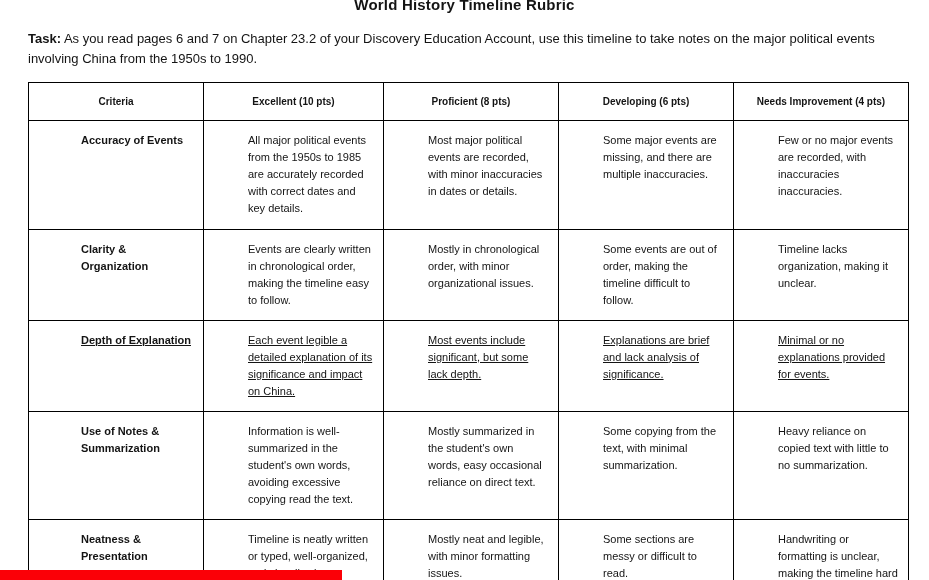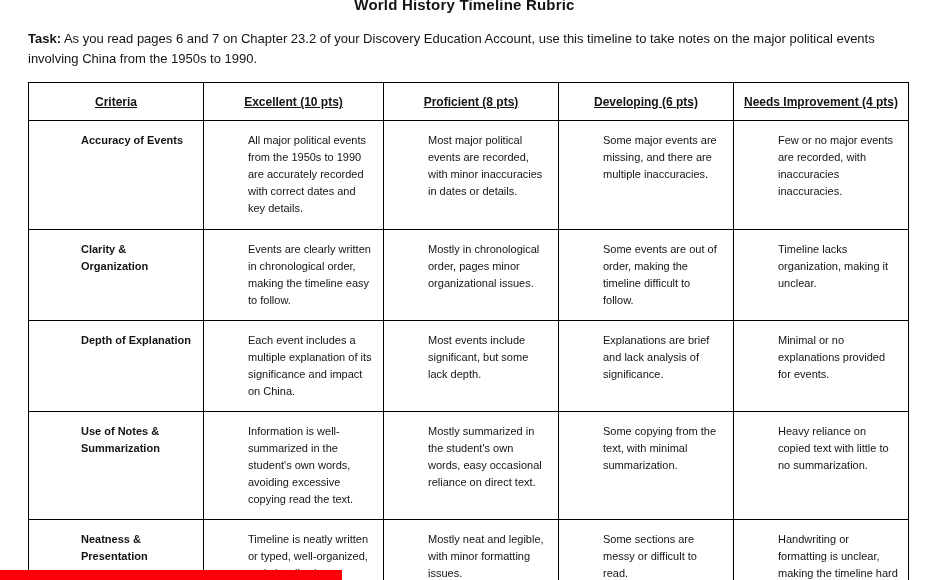--- a/index.html
+++ b/index.html
@@ -26,44 +26,43 @@
   }
   .task .task-label { font-weight: bold; }
   table.rubric {
     border-collapse: collapse;
     margin-left: 28px;
     width: 880px;
     table-layout: fixed;
   }
   table.rubric th, table.rubric td { border: 1px solid #000; }
   table.rubric th {
-    font-size: 12px;
+    font-size: 10px;
     font-weight: bold;
     height: 38px;
     text-align: center;
     vertical-align: middle;
     padding: 0 6px;
-    text-decoration: underline;
   }
   table.rubric td {
     font-size: 11px;
     line-height: 1.55;
     vertical-align: top;
     text-align: left;
     padding: 11px 10px 11px 44px;
   }
   table.rubric td.criteria {
     font-weight: bold;
     padding-left: 52px;
     padding-right: 12px;
     margin-left: 32px;
   }
   tr.r1 td { height: 82px; }
   tr.r2 td { height: 68px; }
-  tr.r3 td { height: 68px; }
+  tr.r3 td { height: 68px; text-decoration: underline; }
   tr.r4 td { height: 88px; }
   tr.r5 td { height: 88px; }
   .red-bar {
     position: absolute;
     left: 0;
     bottom: 0;
     width: 342px;
     height: 10px;
     background: #fb0007;
   }
@@ -93,35 +92,35 @@
         <th>Criteria</th>
         <th>Excellent (10 pts)</th>
         <th>Proficient (8 pts)</th>
         <th>Developing (6 pts)</th>
         <th>Needs Improvement (4 pts)</th>
       </tr>
     </thead>
     <tbody>
       <tr class="r1">
         <td class="criteria">Accuracy of Events</td>
-        <td>All major political events from the 1950s to 1990 are accurately recorded with correct dates and key details.</td>
+        <td>All major political events from the 1950s to 1985 are accurately recorded with correct dates and key details.</td>
         <td>Most major political events are recorded, with minor inaccuracies in dates or details.</td>
         <td>Some major events are missing, and there are multiple inaccuracies.</td>
         <td>Few or no major events are recorded, with inaccuracies inaccuracies.</td>
       </tr>
       <tr class="r2">
         <td class="criteria">Clarity &amp; Organization</td>
         <td>Events are clearly written in chronological order, making the timeline easy to follow.</td>
-        <td>Mostly in chronological order, pages minor organizational issues.</td>
+        <td>Mostly in chronological order, with minor organizational issues.</td>
         <td>Some events are out of order, making the timeline difficult to follow.</td>
         <td>Timeline lacks organization, making it unclear.</td>
       </tr>
       <tr class="r3">
         <td class="criteria">Depth of Explanation</td>
-        <td>Each event includes a multiple explanation of its significance and impact on China.</td>
+        <td>Each event legible a detailed explanation of its significance and impact on China.</td>
         <td>Most events include significant, but some lack depth.</td>
         <td>Explanations are brief and lack analysis of significance.</td>
         <td>Minimal or no explanations provided for events.</td>
       </tr>
       <tr class="r4">
         <td class="criteria">Use of Notes &amp; Summarization</td>
         <td>Information is well-summarized in the student's own words, avoiding excessive copying read the text.</td>
         <td>Mostly summarized in the student's own words, easy occasional reliance on direct text.</td>
         <td>Some copying from the text, with minimal summarization.</td>
         <td>Heavy reliance on copied text with little to no summarization.</td>

